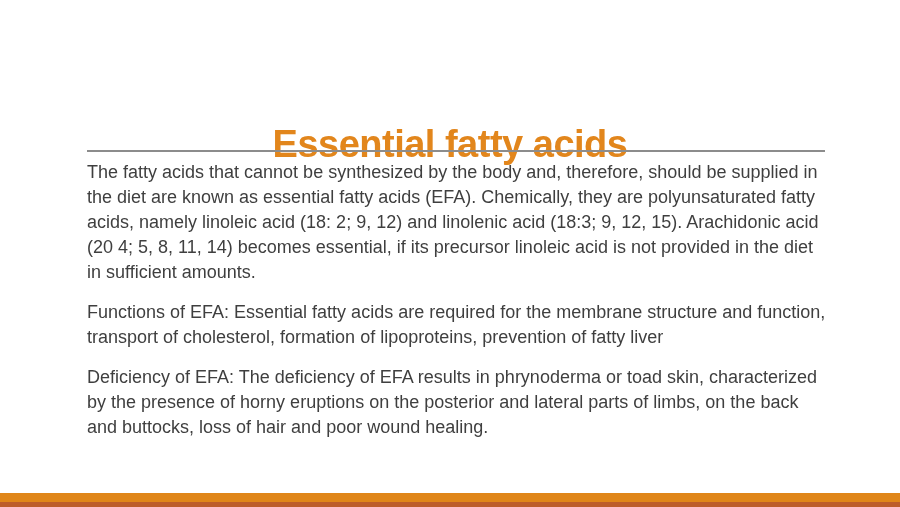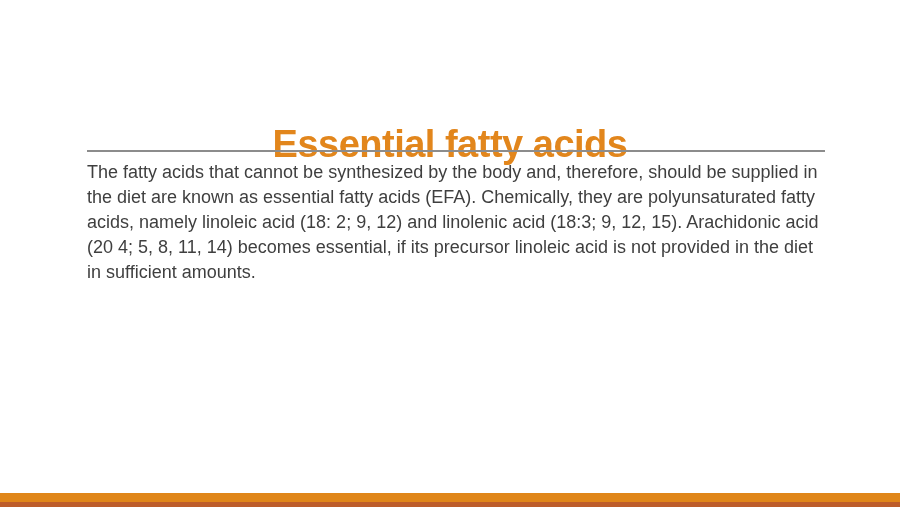--- a/index.html
+++ b/index.html
@@ -77,20 +77,22 @@
 <body>
 
 <div class="slide">
 
   <h1 class="slide-title">Essential fatty acids</h1>
 
   <div class="title-divider"></div>
 
   <div class="slide-body">
     <p>The fatty acids that cannot be synthesized by the body and, therefore, should be supplied in the diet are known as essential fatty acids (EFA). Chemically, they are polyunsaturated fatty acids, namely linoleic acid (18: 2; 9, 12) and linolenic acid (18:3; 9, 12, 15). Arachidonic acid (20 4; 5, 8, 11, 14) becomes essential, if its precursor linoleic acid is not provided in the diet in sufficient amounts.</p>
+    <p>Functions of EFA: Essential fatty acids are required for the membrane structure and function, transport of cholesterol, formation of lipoproteins, prevention of fatty liver</p>
+    <p>Deficiency of EFA: The deficiency of EFA results in phrynoderma or toad skin, characterized by the presence of horny eruptions on the posterior and lateral parts of limbs, on the back and buttocks, loss of hair and poor wound healing.</p>
   </div>
 
   <div class="footer-stripe"></div>
 
   <div class="footer-band">
     <div class="footer-band-line"></div>
   </div>
 
 </div>
 

